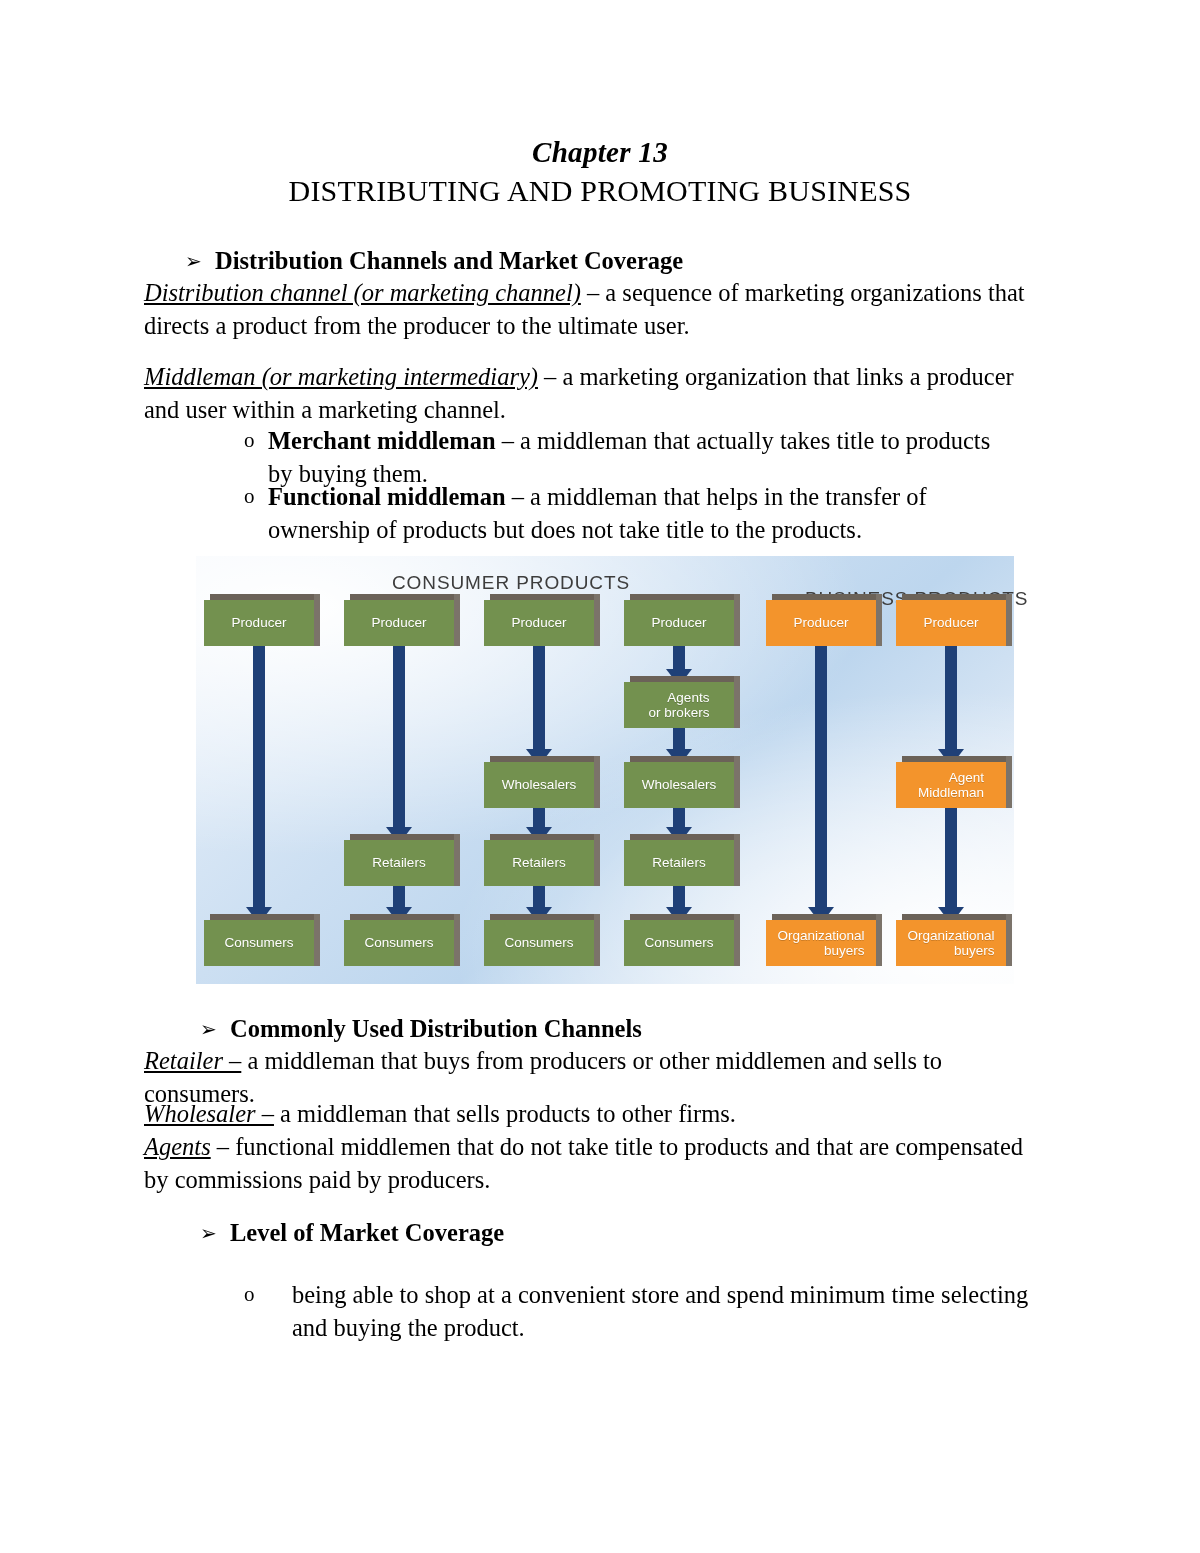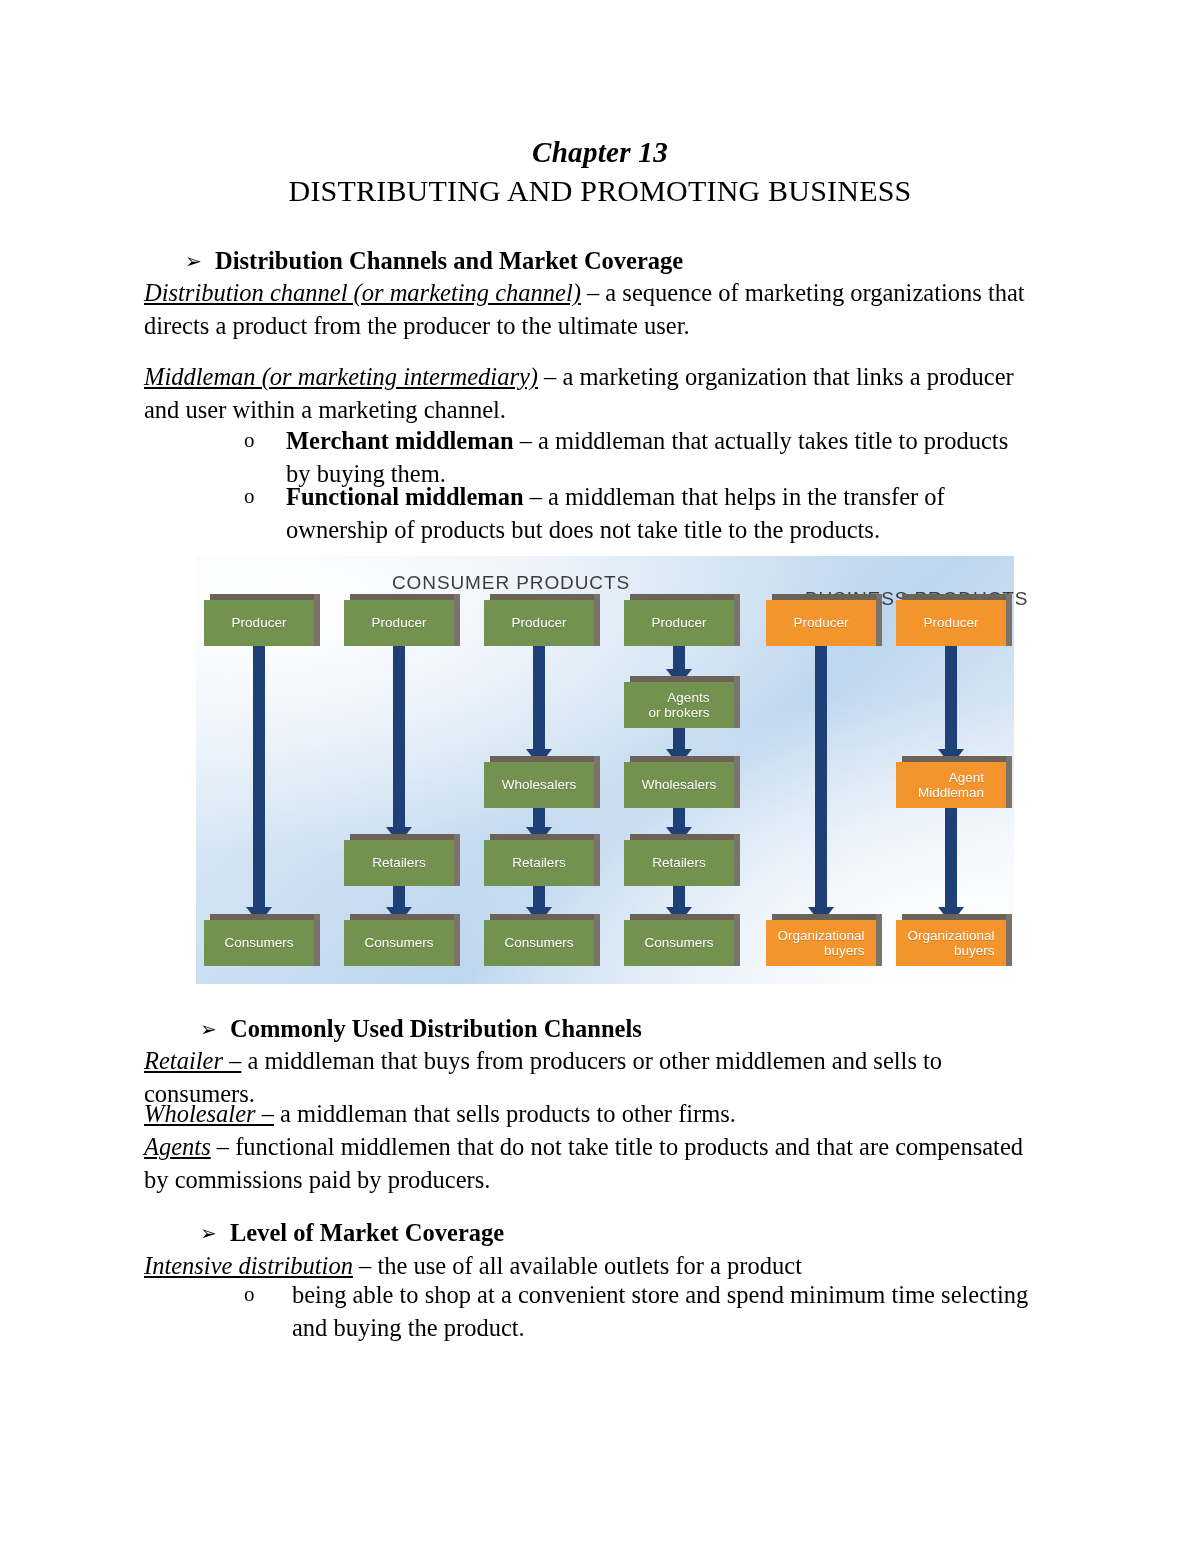--- a/index.html
+++ b/index.html
@@ -78,21 +78,21 @@
   }
   .sub .obullet {
     position: absolute;
     left: 0;
     top: 0;
     font-size: 21px;
     font-family: "Liberation Serif", serif;
   }
   .sub .subtext {
     display: block;
-    margin-left: 42px;
+    margin-left: 24px;
   }
 
   
   .figure {
     position: absolute;
     left: 196px;
     top: 556px;
     width: 818px;
     height: 428px;
     background:
@@ -408,23 +408,20 @@
 
   <div class="txt" style="left:144px; top:1130px; width:935px;">
     <span class="u-italic">Agents</span><span> – functional middlemen that do not take title to products and that are compensated</span><br>
     <span>by commissions paid by producers.</span>
   </div>
 
   <div class="bullet-head" style="left:200px; top:1216px;">
     <span class="arrowglyph">➢</span><span>Level of Market Coverage</span>
   </div>
 
-  <div class="txt" style="left:144px; top:1249px; width:930px;">
-    <span class="u-italic">Intensive distribution</span><span> – the use of all available outlets for a product</span>
-  </div>
 
   <div class="sub" style="left:244px; top:1278px; width:820px;">
     <span class="obullet">o</span>
     <span class="subtext" style="margin-left:48px;">
       <span>being able to shop at a convenient store and spend minimum time selecting</span><br>
       <span>and buying the product.</span>
     </span>
   </div>
 
 </div>

